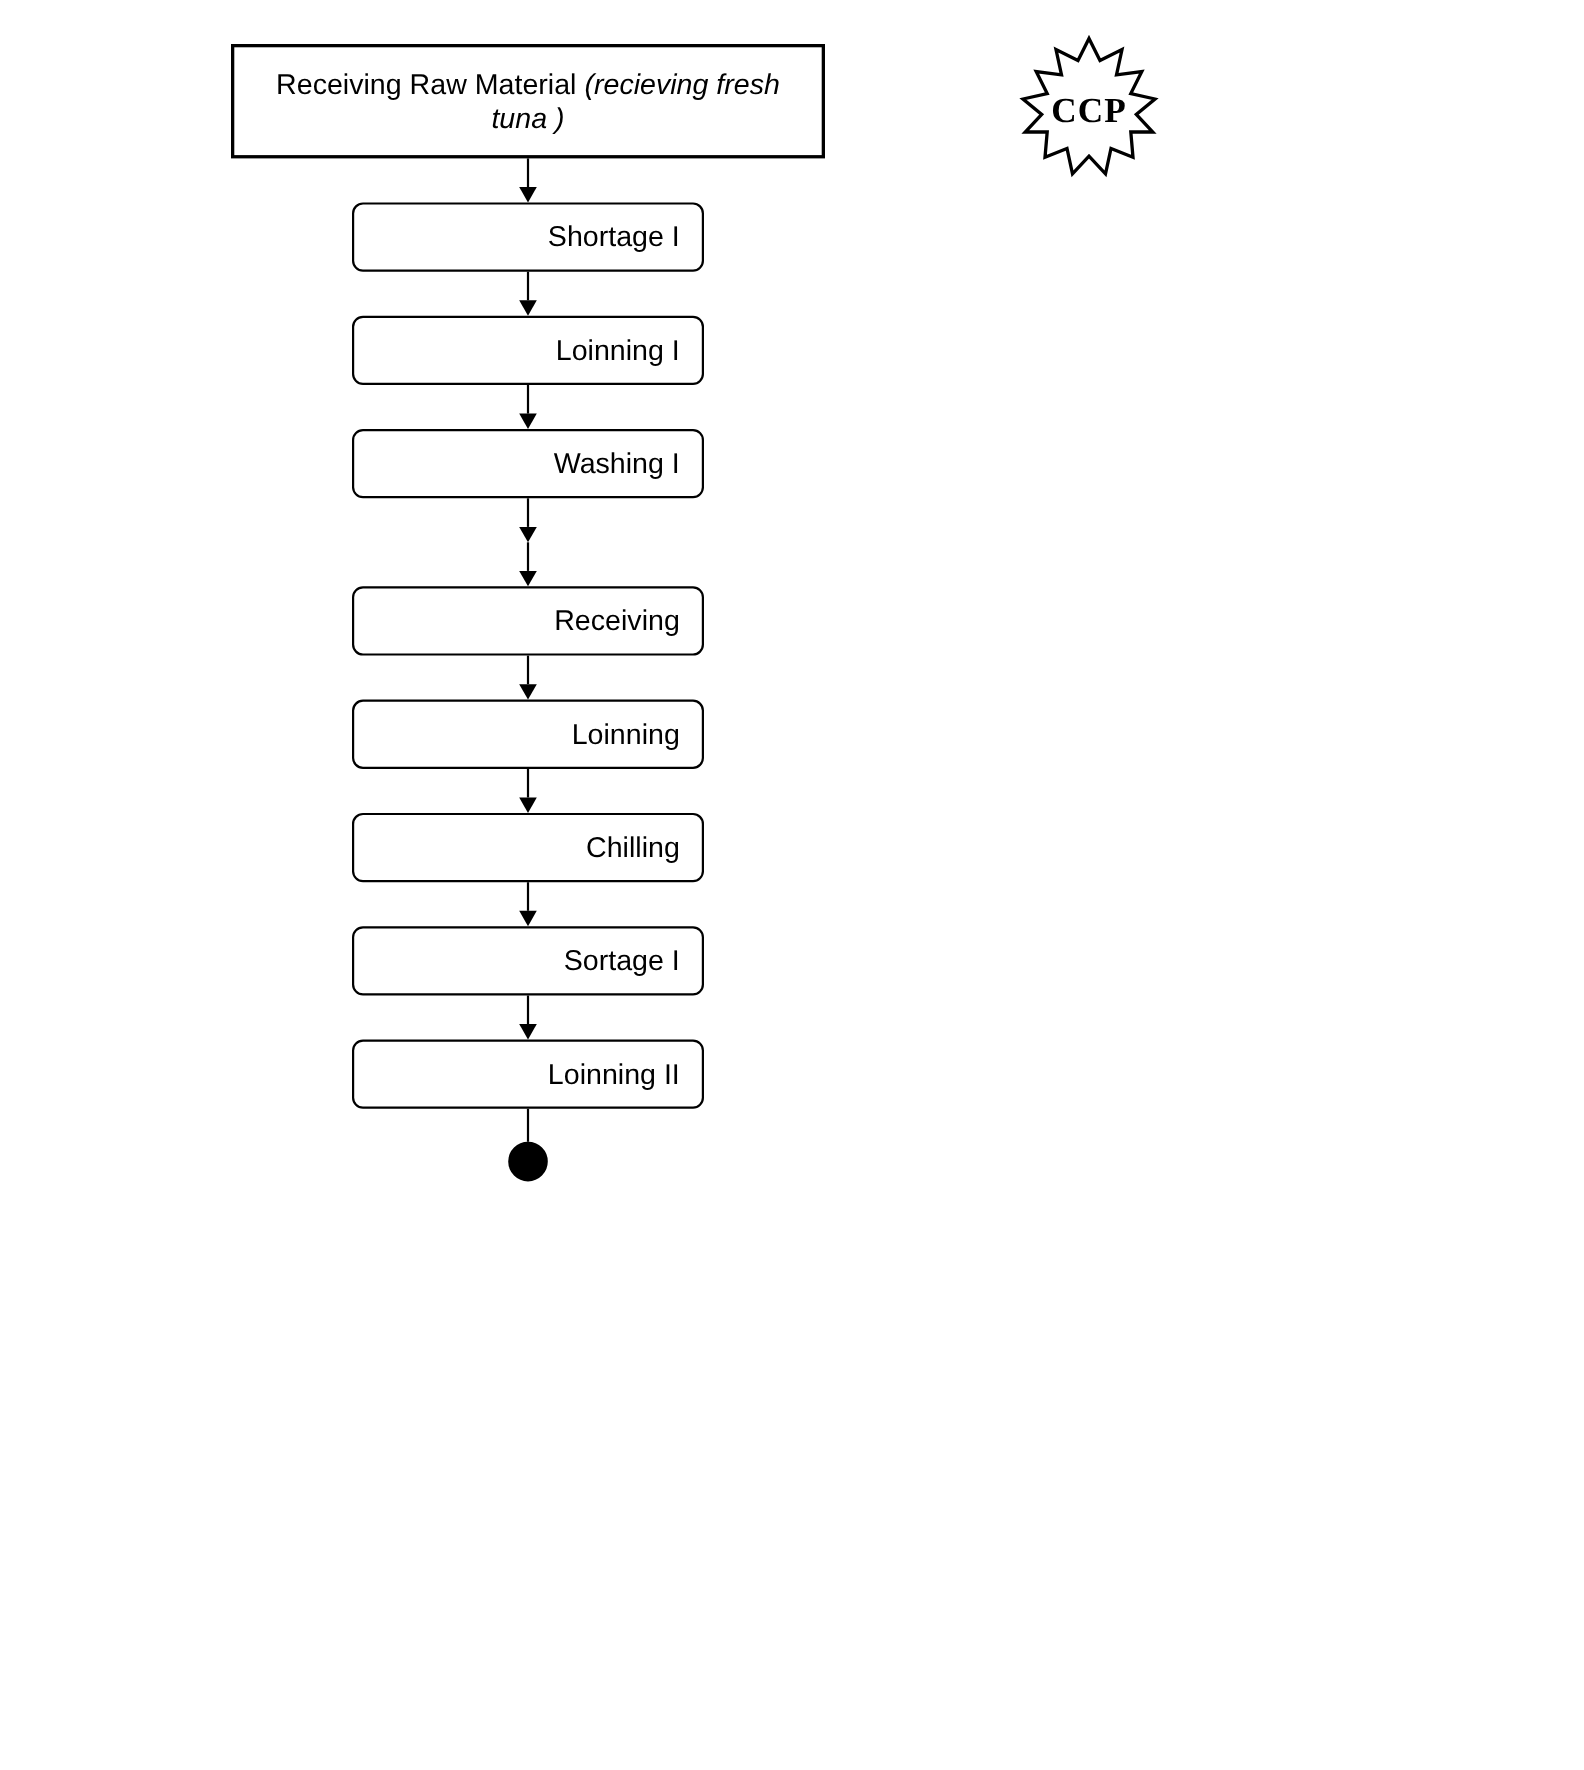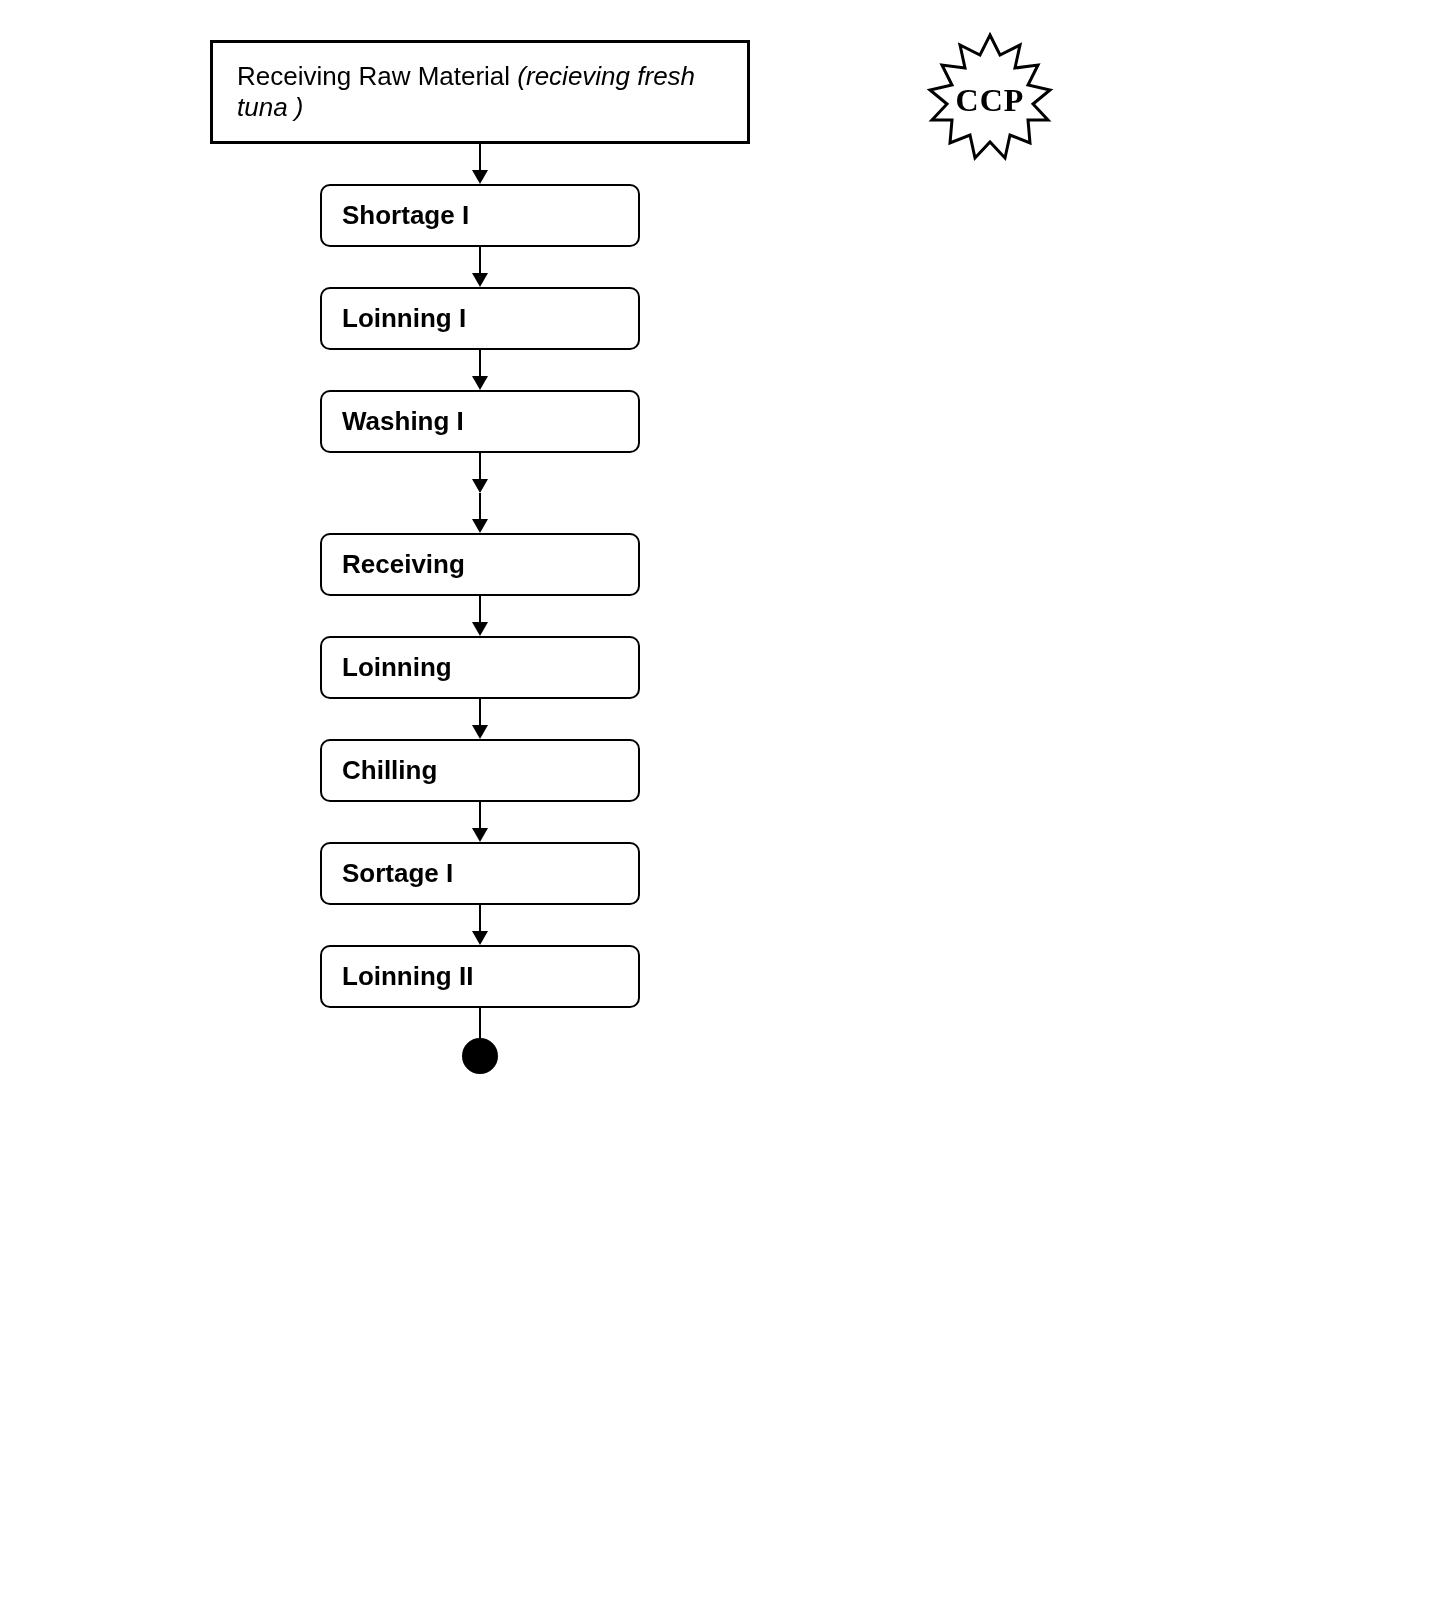--- a/index.html
+++ b/index.html
@@ -64,38 +64,38 @@
     }
 
     
     .receiving-box {
       width: 540px;
       border: 3px solid #000;
       padding: 18px 24px;
       font-size: 26px;
       font-weight: 400;
       color: #000;
-      text-align: left;
+      text-align: center;
       background: #fff;
     }
 
     .receiving-box em {
       font-style: italic;
     }
 
     
     .process-box {
       width: 320px;
       border: 2.5px solid #000;
       border-radius: 10px;
       padding: 14px 20px;
       font-size: 26px;
-      font-weight: 700;
+      font-weight: 400;
       color: #000;
-      text-align: left;
+      text-align: right;
       background: #fff;
     }
 
     
     .arrow {
       display: flex;
       flex-direction: column;
       align-items: center;
       height: 40px;
       position: relative;

